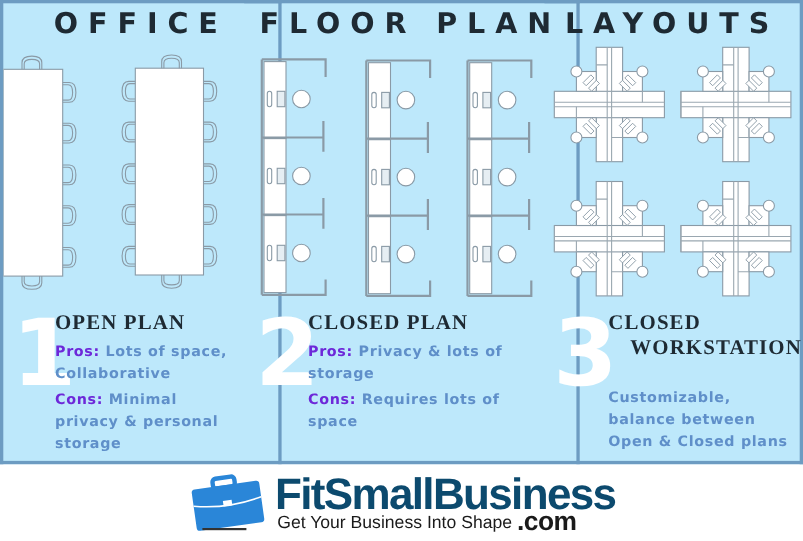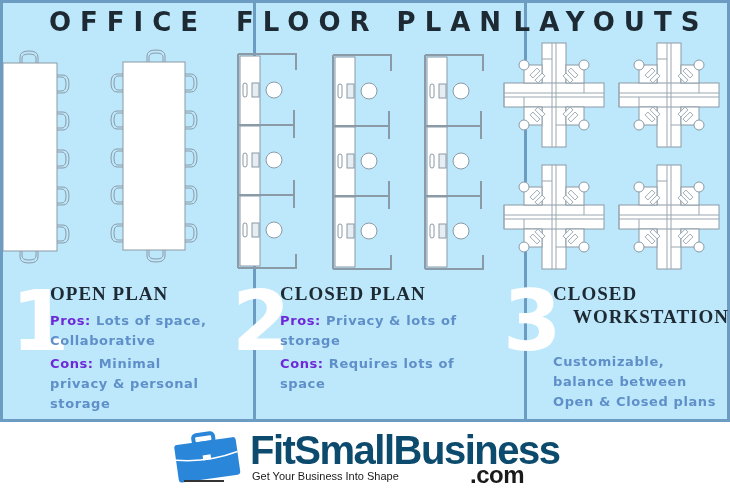--- a/index.html
+++ b/index.html
@@ -10,21 +10,21 @@
   .p2{left:222px;width:305px;border-right:3px solid #6d9cc2;}
   .p3{left:495px;width:235px;border-right:3px solid #6d9cc2;}
   .title{position:absolute;top:4px;left:0;right:0;text-align:center;font-family:"DejaVu Sans",sans-serif;font-weight:bold;font-size:26px;letter-spacing:9px;color:#1e2a33;}
   .bignum{position:absolute;font-family:"DejaVu Sans",sans-serif;font-weight:bold;color:#ffffff;font-size:84px;line-height:84px;}
   .heading{position:absolute;font-family:Liberation Serif, serif;font-weight:bold;font-size:19px;letter-spacing:1px;color:#1e2a33;line-height:24px;}
   .desc{position:absolute;font-family:"DejaVu Sans",sans-serif;font-weight:bold;font-size:13px;letter-spacing:0.6px;line-height:20px;color:#5f8fc9;}
   .lbl{color:#6d28d9;}
   svg{position:absolute;left:0;top:0;}
   .logo{position:absolute;left:170px;top:428px;width:400px;height:60px;}
   .brand{position:absolute;left:80px;top:0px;font-family:"Liberation Sans",sans-serif;font-weight:bold;font-size:40px;letter-spacing:-1.5px;color:#0c4a6e;line-height:44px;}
-  .tagline{position:absolute;left:82px;top:38px;font-family:"Liberation Sans",sans-serif;font-size:11px;color:#1a1a1a;line-height:20px;}
+  .tagline{position:absolute;left:82px;top:38px;font-family:"Liberation Sans",sans-serif;font-size:16px;color:#1a1a1a;line-height:20px;}
   .dotcom{position:absolute;left:300px;top:36px;font-family:"Liberation Sans",sans-serif;font-weight:bold;font-size:24px;color:#1a1a1a;line-height:22px;letter-spacing:-0.5px;}
 </style>
 </head>
 <body>
 
 <div class="board">
 
   <div class="panel p1">
     <div class="title">OFFICE</div>
     <svg width="216" height="270" viewBox="0 0 216 270">

